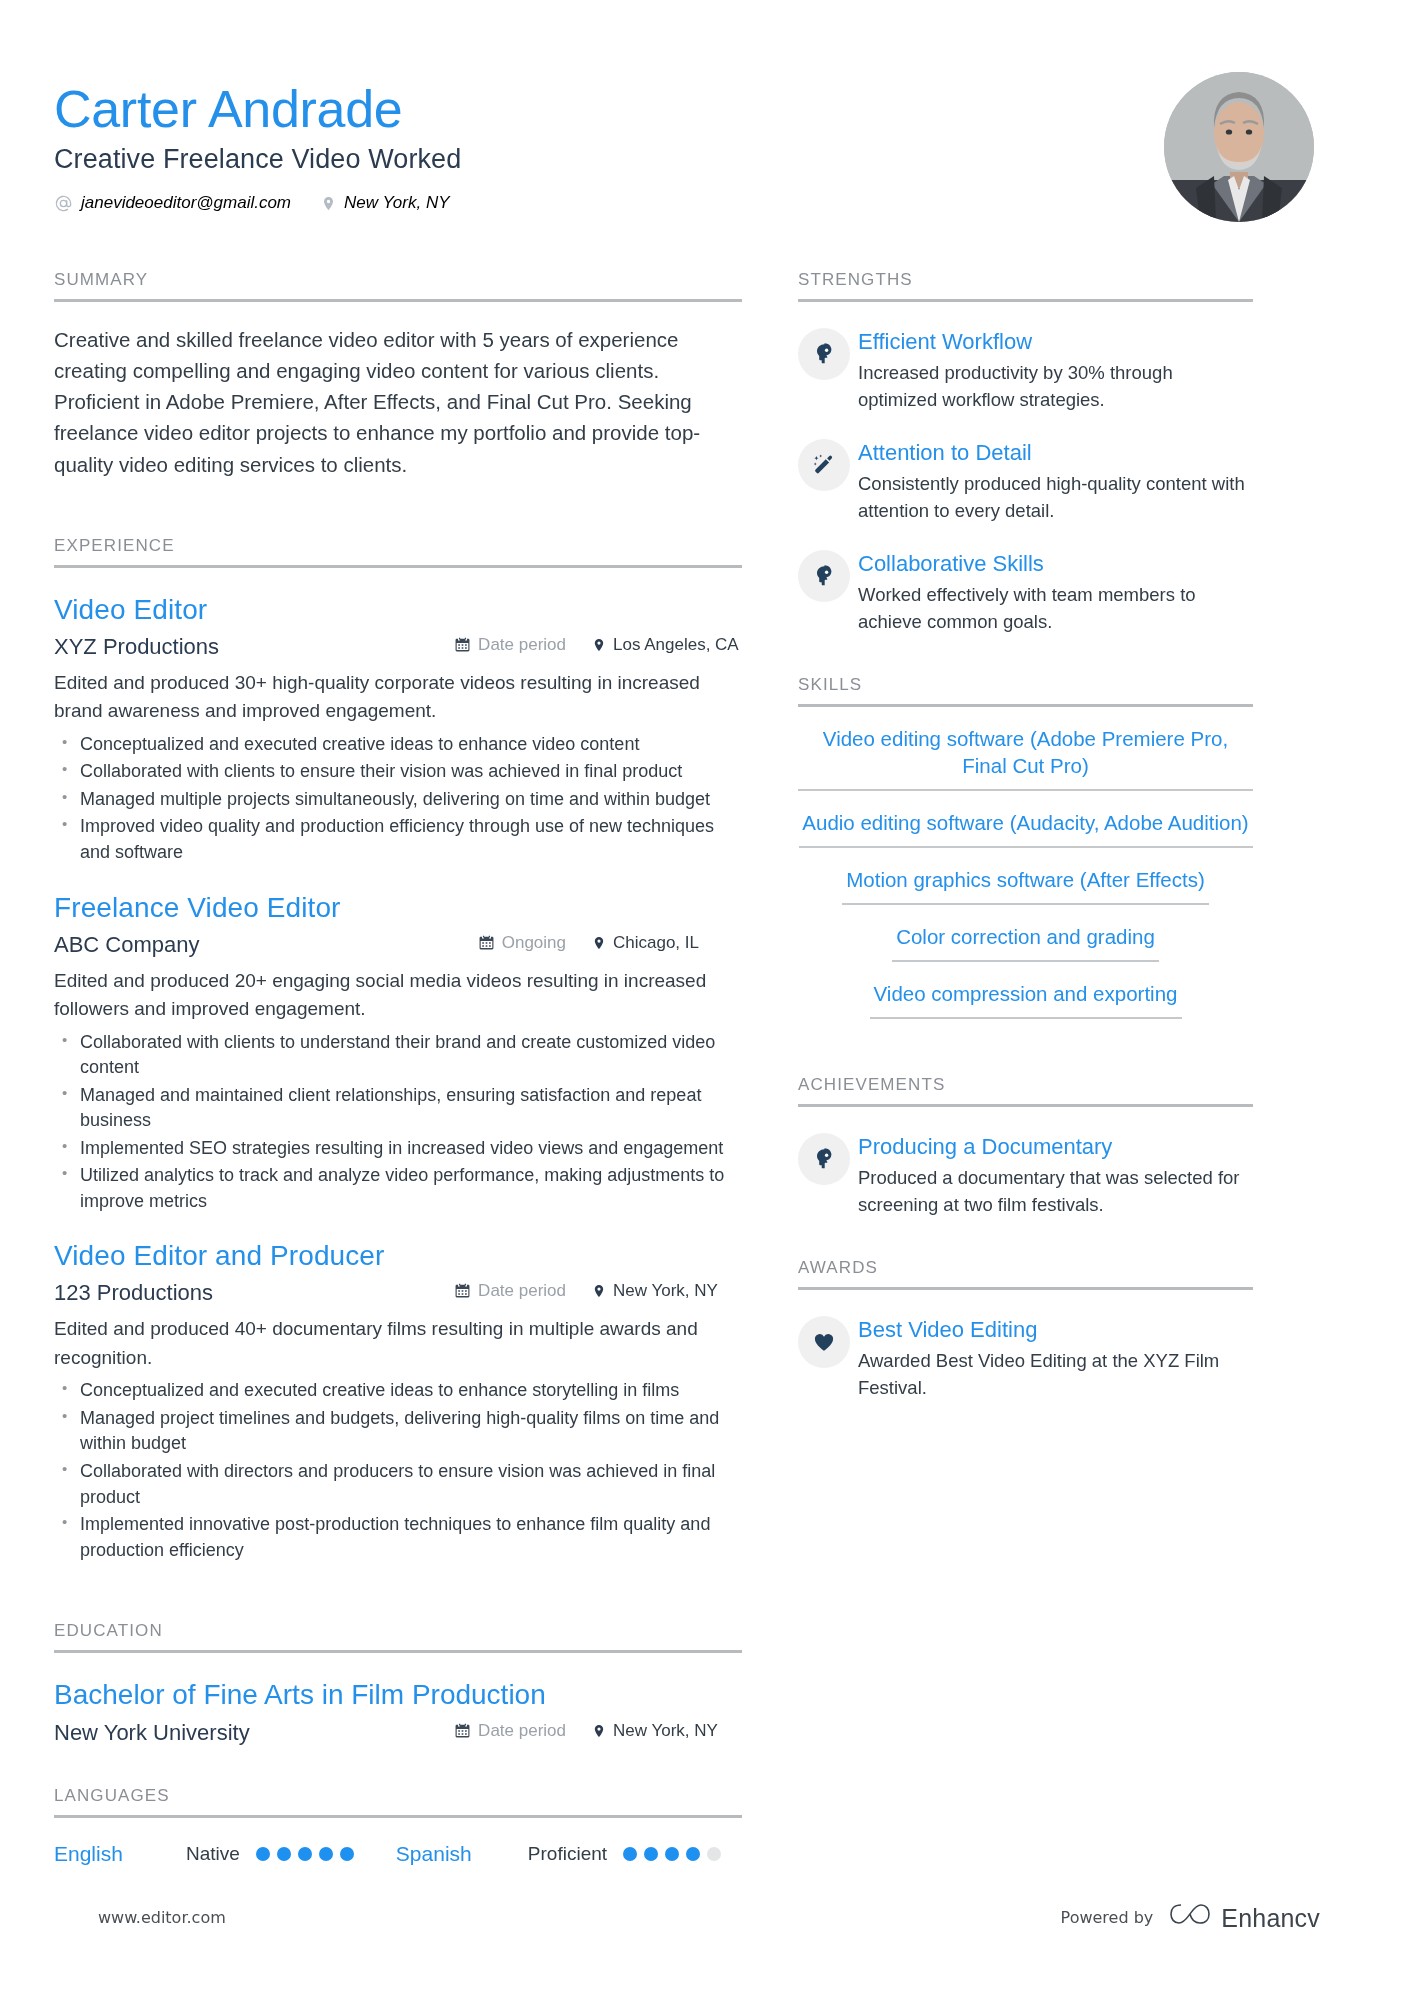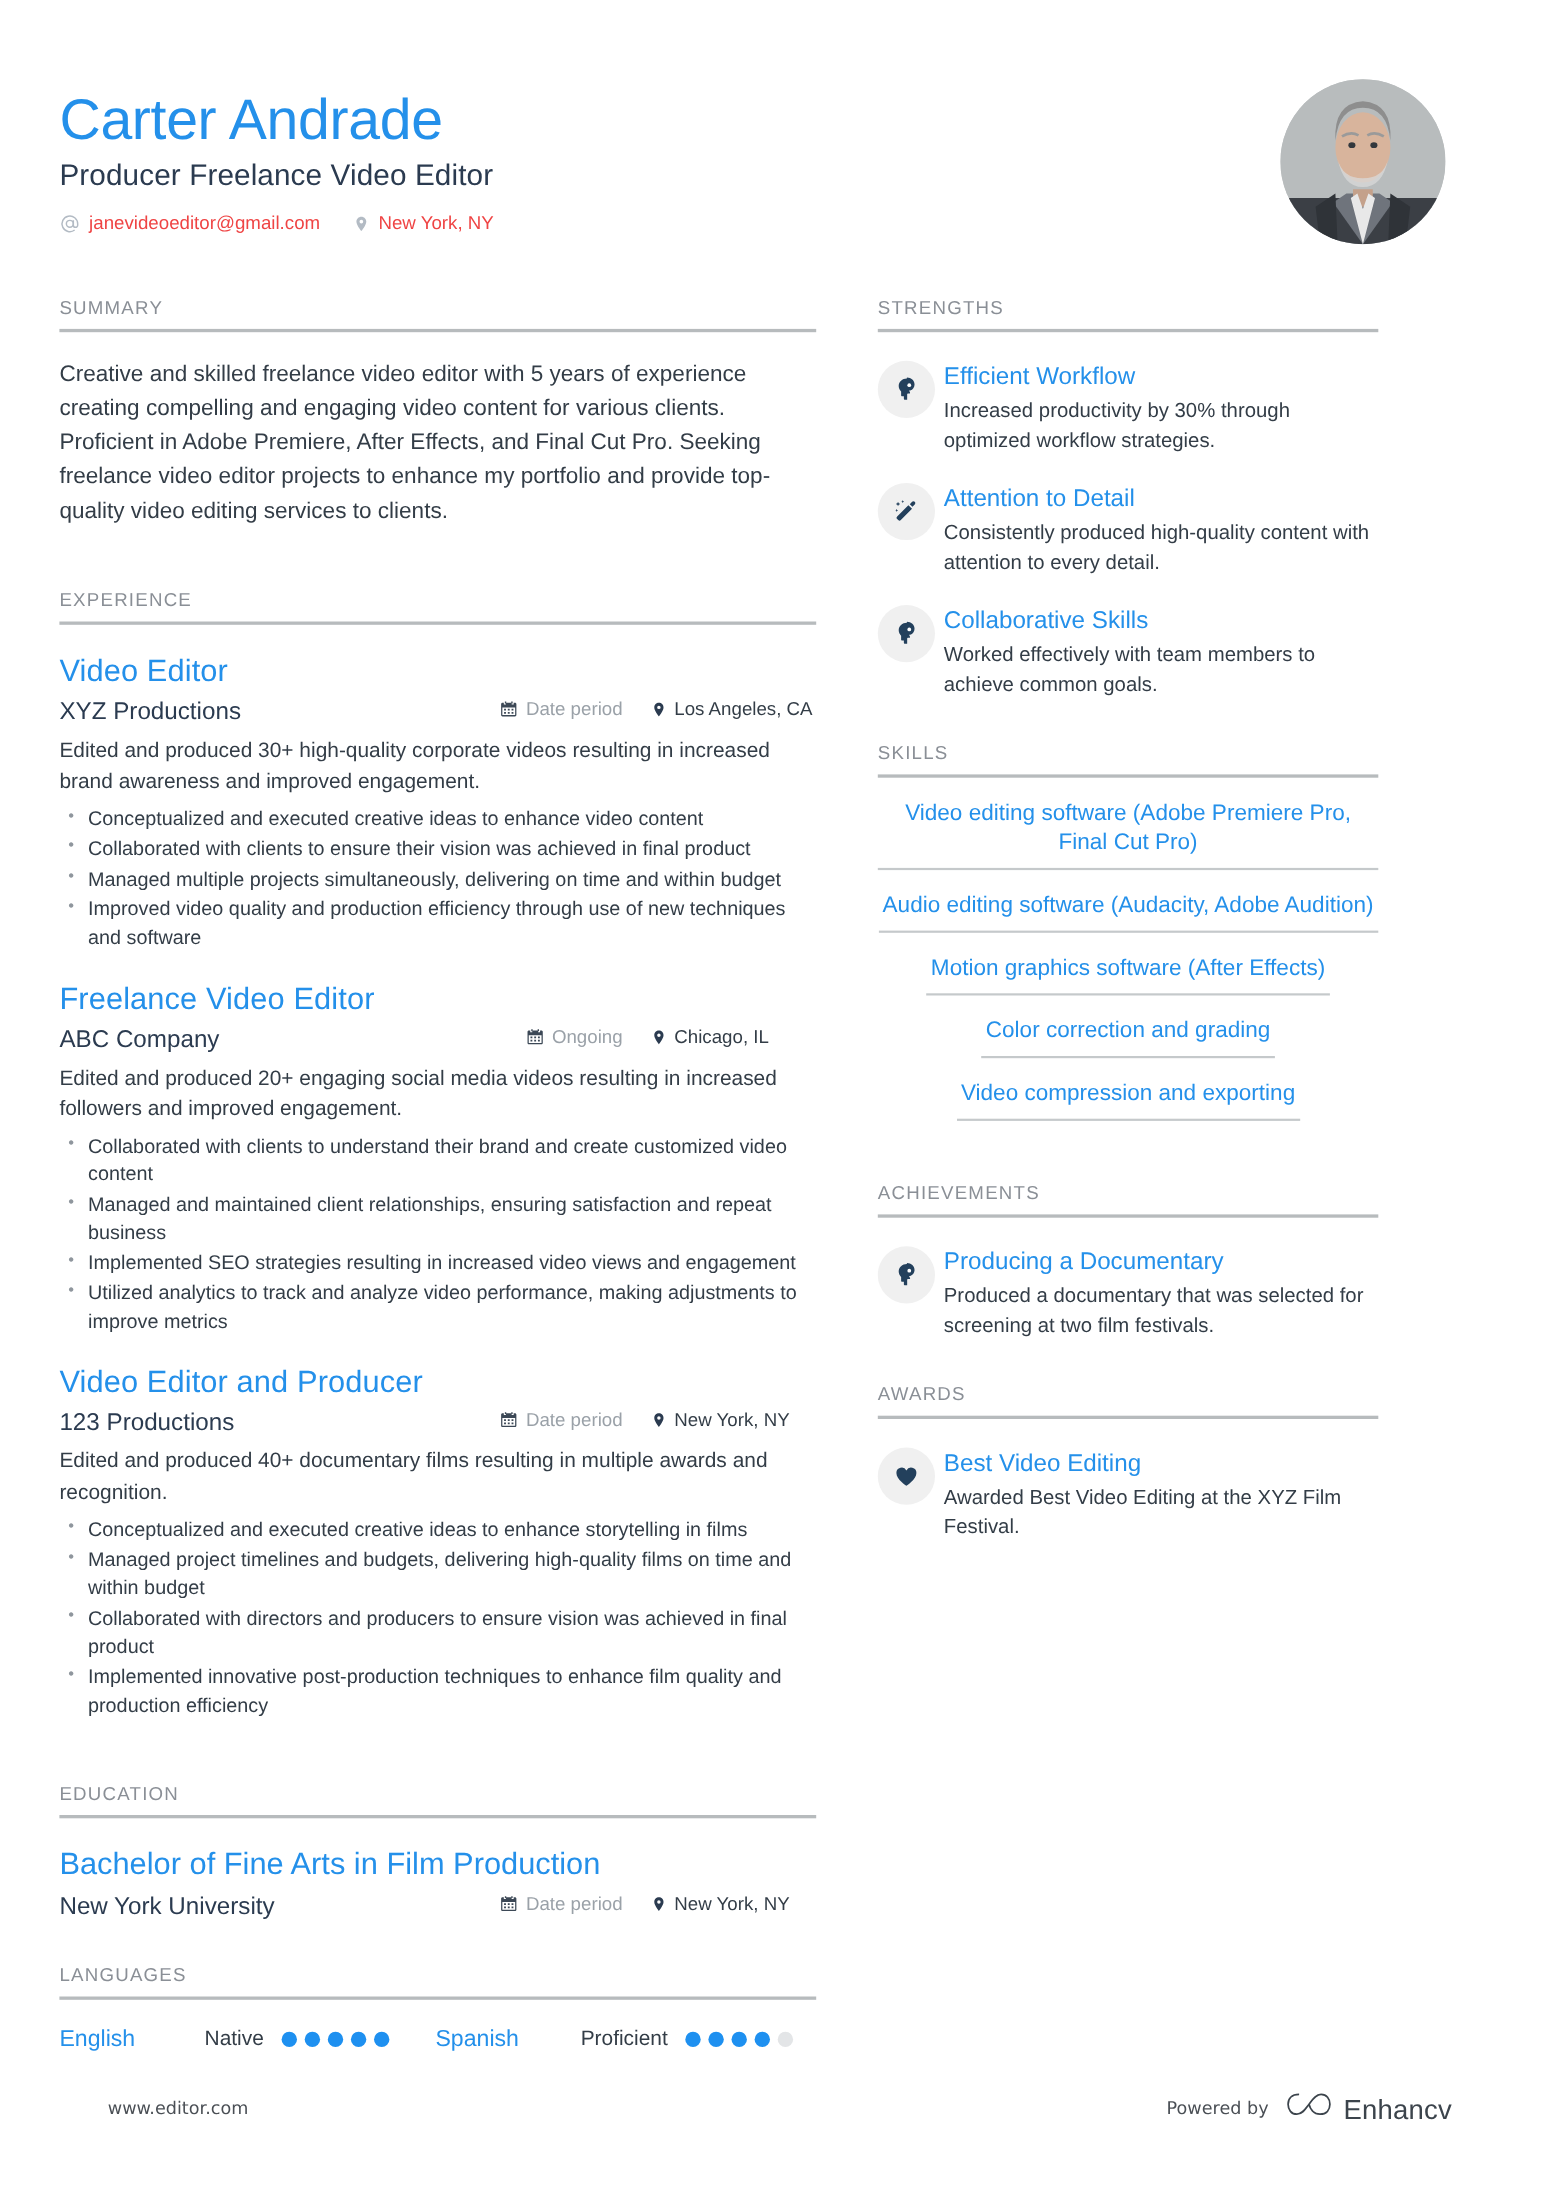--- a/index.html
+++ b/index.html
@@ -42,22 +42,23 @@
   .contact-row {
     display: flex;
     align-items: center;
     margin-top: 18px;
     gap: 30px;
   }
   .contact-item {
     display: flex;
     align-items: center;
     gap: 8px;
-    color: #ef4444;
+    color: #000000;
     font-size: 17px;
+    font-style: italic;
   }
   .contact-item .ci {
     color: #b3bbc4;
     display: inline-flex;
     align-items: center;
     line-height: 1;
   }
   .photo {
     width: 150px;
     height: 150px;
@@ -268,21 +269,21 @@
   }
 </style>
 </head>
 <body>
 
 <div class="page">
 
   <div class="header">
     <div class="header-left">
       <div class="name">Carter Andrade</div>
-      <div class="job-title">Producer Freelance Video Editor</div>
+      <div class="job-title">Creative Freelance Video Worked</div>
       <div class="contact-row">
         <div class="contact-item">
           <span class="ci">
             <svg width="19" height="19" viewBox="0 0 24 24" fill="none" stroke="currentColor" stroke-width="1.7">
               <circle cx="12" cy="12" r="4"></circle>
               <path d="M16 8v5.5a2.5 2.5 0 0 0 5 0V12a9 9 0 1 0-3.5 7.1"></path>
             </svg>
           </span>
           <span>janevideoeditor@gmail.com</span>
         </div>

